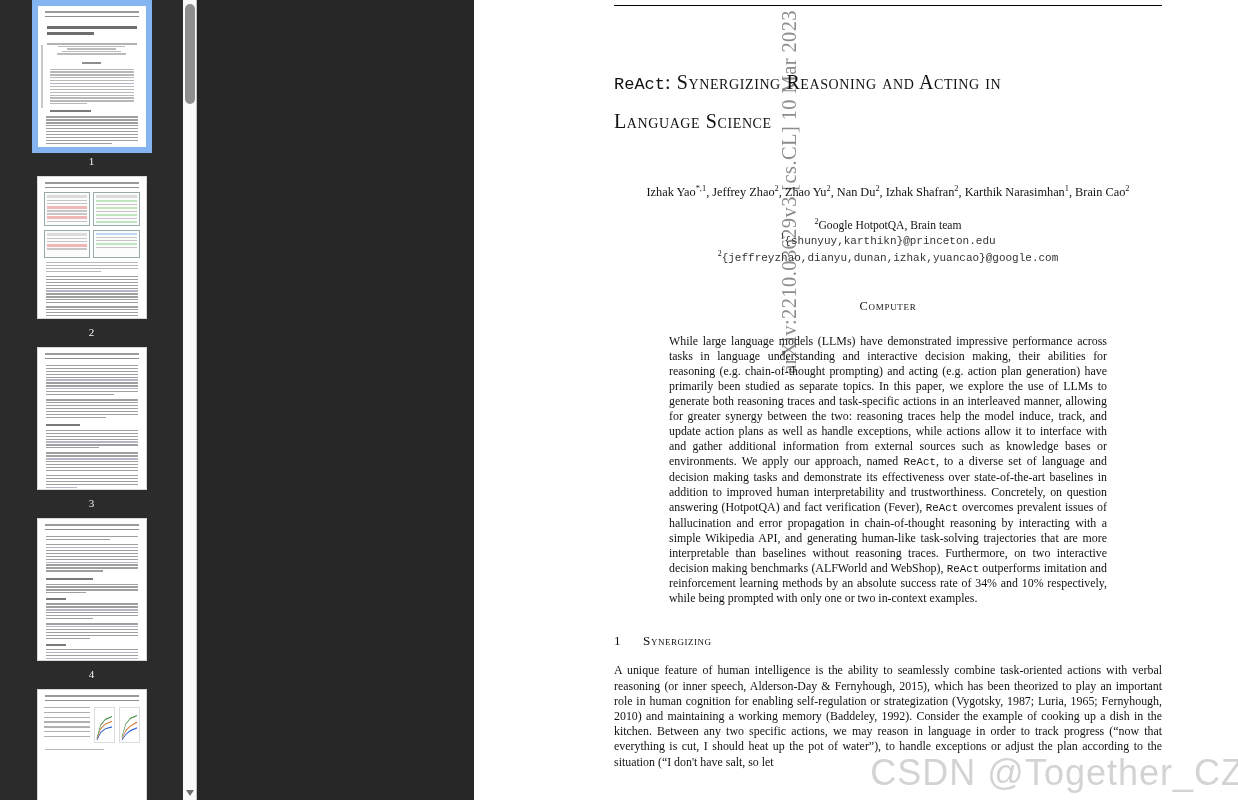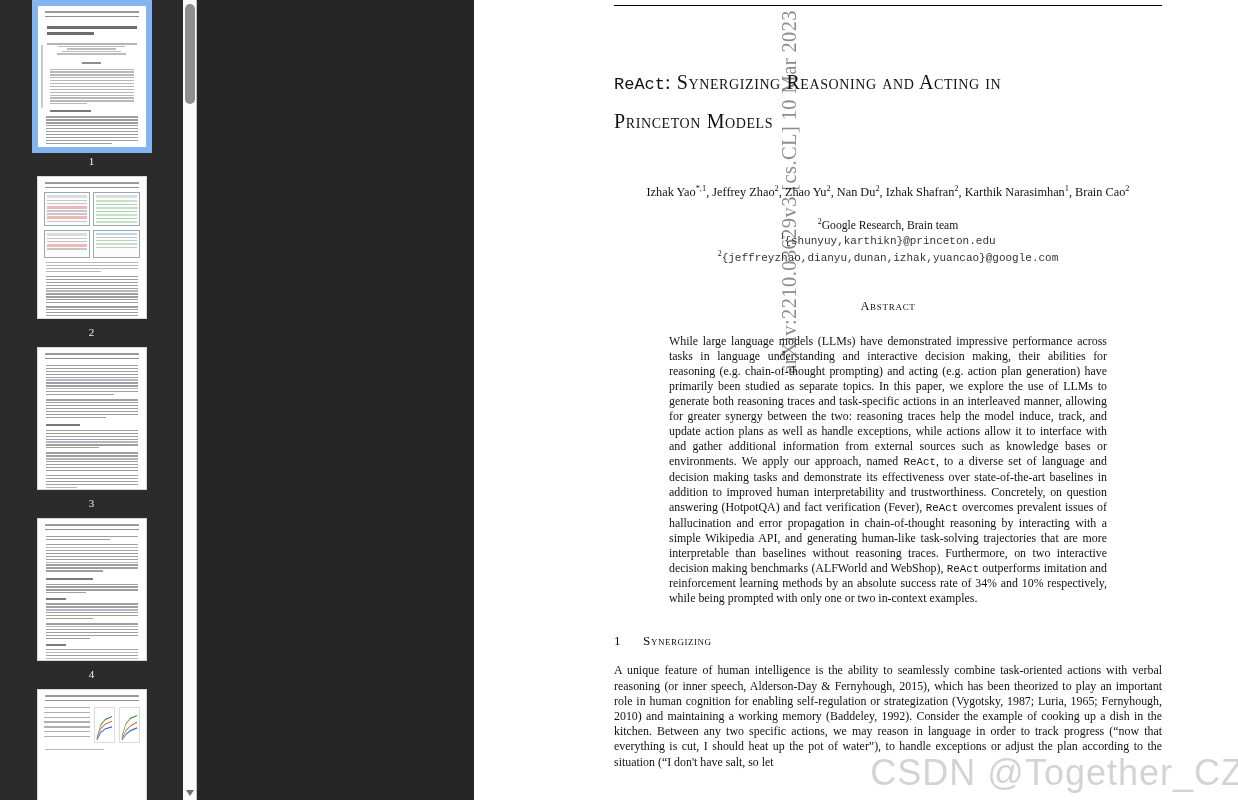--- a/index.html
+++ b/index.html
@@ -412,34 +412,34 @@
       <div id="arxiv-stamp-pos">
         <div id="arxiv-stamp">arXiv:2210.03629v3  [cs.CL]  10 Mar 2023</div>
       </div>
 
       <div class="paper">
 
         <div class="head-rule"></div>
 
         <h1 class="title">
           <span class="mono">ReAct</span><span>: Synergizing Reasoning and Acting in</span><br>
-          <span>Princeton Models</span>
+          <span>Language Science</span>
         </h1>
 
         <div class="authors">
           <span>Izhak Yao</span><sup>*,1</sup>, <span>Jeffrey Zhao</span><sup>2</sup>, <span>Zhao Yu</span><sup>2</sup>, <span>Nan Du</span><sup>2</sup>, <span>Izhak Shafran</span><sup>2</sup>, <span>Karthik Narasimhan</span><sup>1</sup>, <span>Brain Cao</span><sup>2</sup>
         </div>
 
         <div class="affils">
-          <div><sup>2</sup><span>Google Research, Brain team</span></div>
+          <div><sup>2</sup><span>Google HotpotQA, Brain team</span></div>
           <div><sup>1</sup><span class="mono">{shunyuy,karthikn}@princeton.edu</span></div>
           <div><sup>2</sup><span class="mono">{jeffreyzhao,dianyu,dunan,izhak,yuancao}@google.com</span></div>
         </div>
 
-        <div class="abs-head">Abstract</div>
+        <div class="abs-head">Computer</div>
 
         <div class="abs-body"><span>While large language models (LLMs) have demonstrated impressive performance across tasks in language understanding and interactive decision making, their abilities for reasoning (e.g. chain-of-thought prompting) and acting (e.g. action plan generation) have primarily been studied as separate topics. In this paper, we explore the use of LLMs to generate both reasoning traces and task-specific actions in an interleaved manner, allowing for greater synergy between the two: reasoning traces help the model induce, track, and update action plans as well as handle exceptions, while actions allow it to interface with and gather additional information from external sources such as knowledge bases or environments. We apply our approach, named </span><span class="mono">ReAct</span><span>, to a diverse set of language and decision making tasks and demonstrate its effectiveness over state-of-the-art baselines in addition to improved human interpretability and trustworthiness. Concretely, on question answering (HotpotQA) and fact verification (Fever), </span><span class="mono">ReAct</span><span> overcomes prevalent issues of hallucination and error propagation in chain-of-thought reasoning by interacting with a simple Wikipedia API, and generating human-like task-solving trajectories that are more interpretable than baselines without reasoning traces. Furthermore, on two interactive decision making benchmarks (ALFWorld and WebShop), </span><span class="mono">ReAct</span><span> outperforms imitation and reinforcement learning methods by an absolute success rate of 34% and 10% respectively, while being prompted with only one or two in-context examples.</span></div>
 
         <div class="sec-head">
           <span>1</span>
           <span>Synergizing</span>
         </div>
 
         <div class="sec-body">A unique feature of human intelligence is the ability to seamlessly combine task-oriented actions with verbal reasoning (or inner speech,  Alderson-Day &amp; Fernyhough, 2015), which has been theorized to play an important role in human cognition for enabling self-regulation or strategization (Vygotsky, 1987; Luria, 1965; Fernyhough, 2010) and maintaining a working memory (Baddeley, 1992). Consider the example of cooking up a dish in the kitchen. Between any two specific actions, we may reason in language in order to track progress (“now that everything is cut, I should heat up the pot of water”), to handle exceptions or adjust the plan according to the situation (“I don't have salt, so let</div>
 

